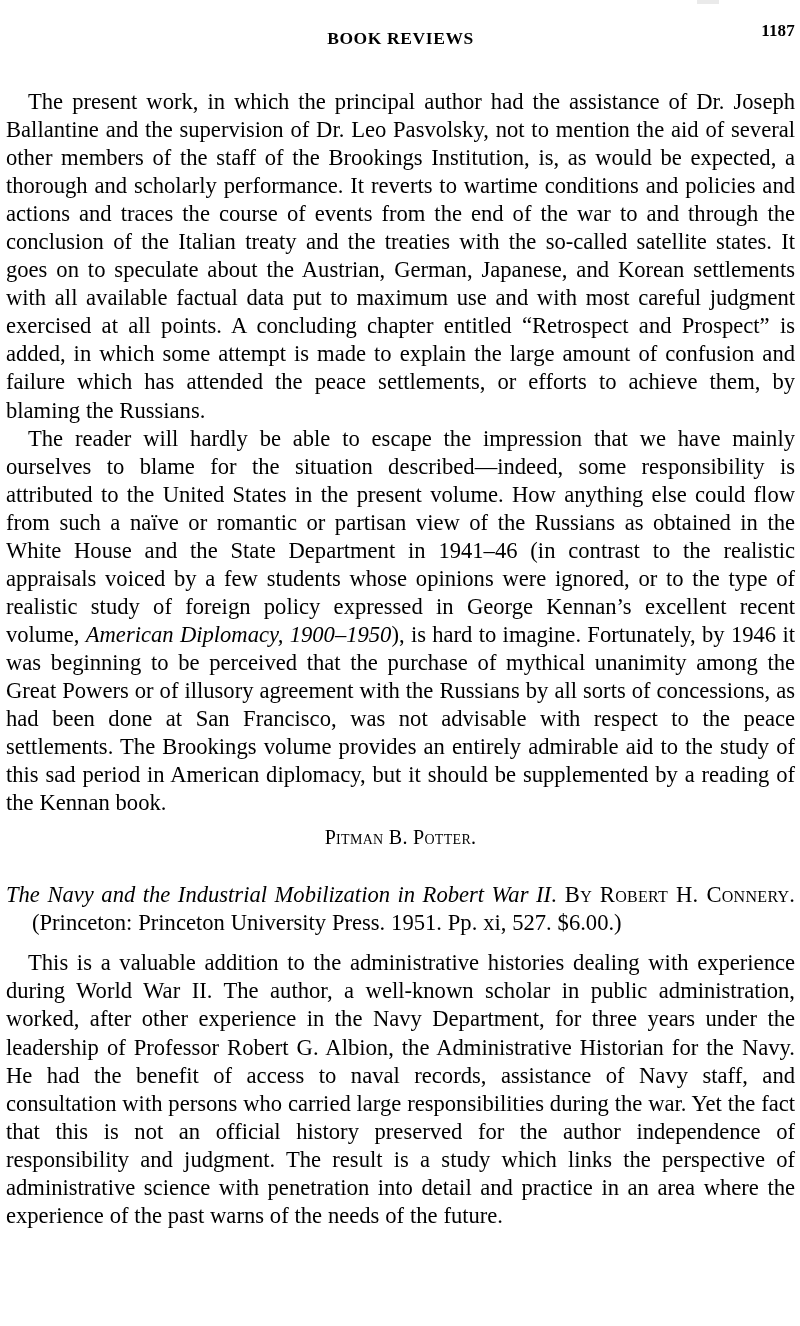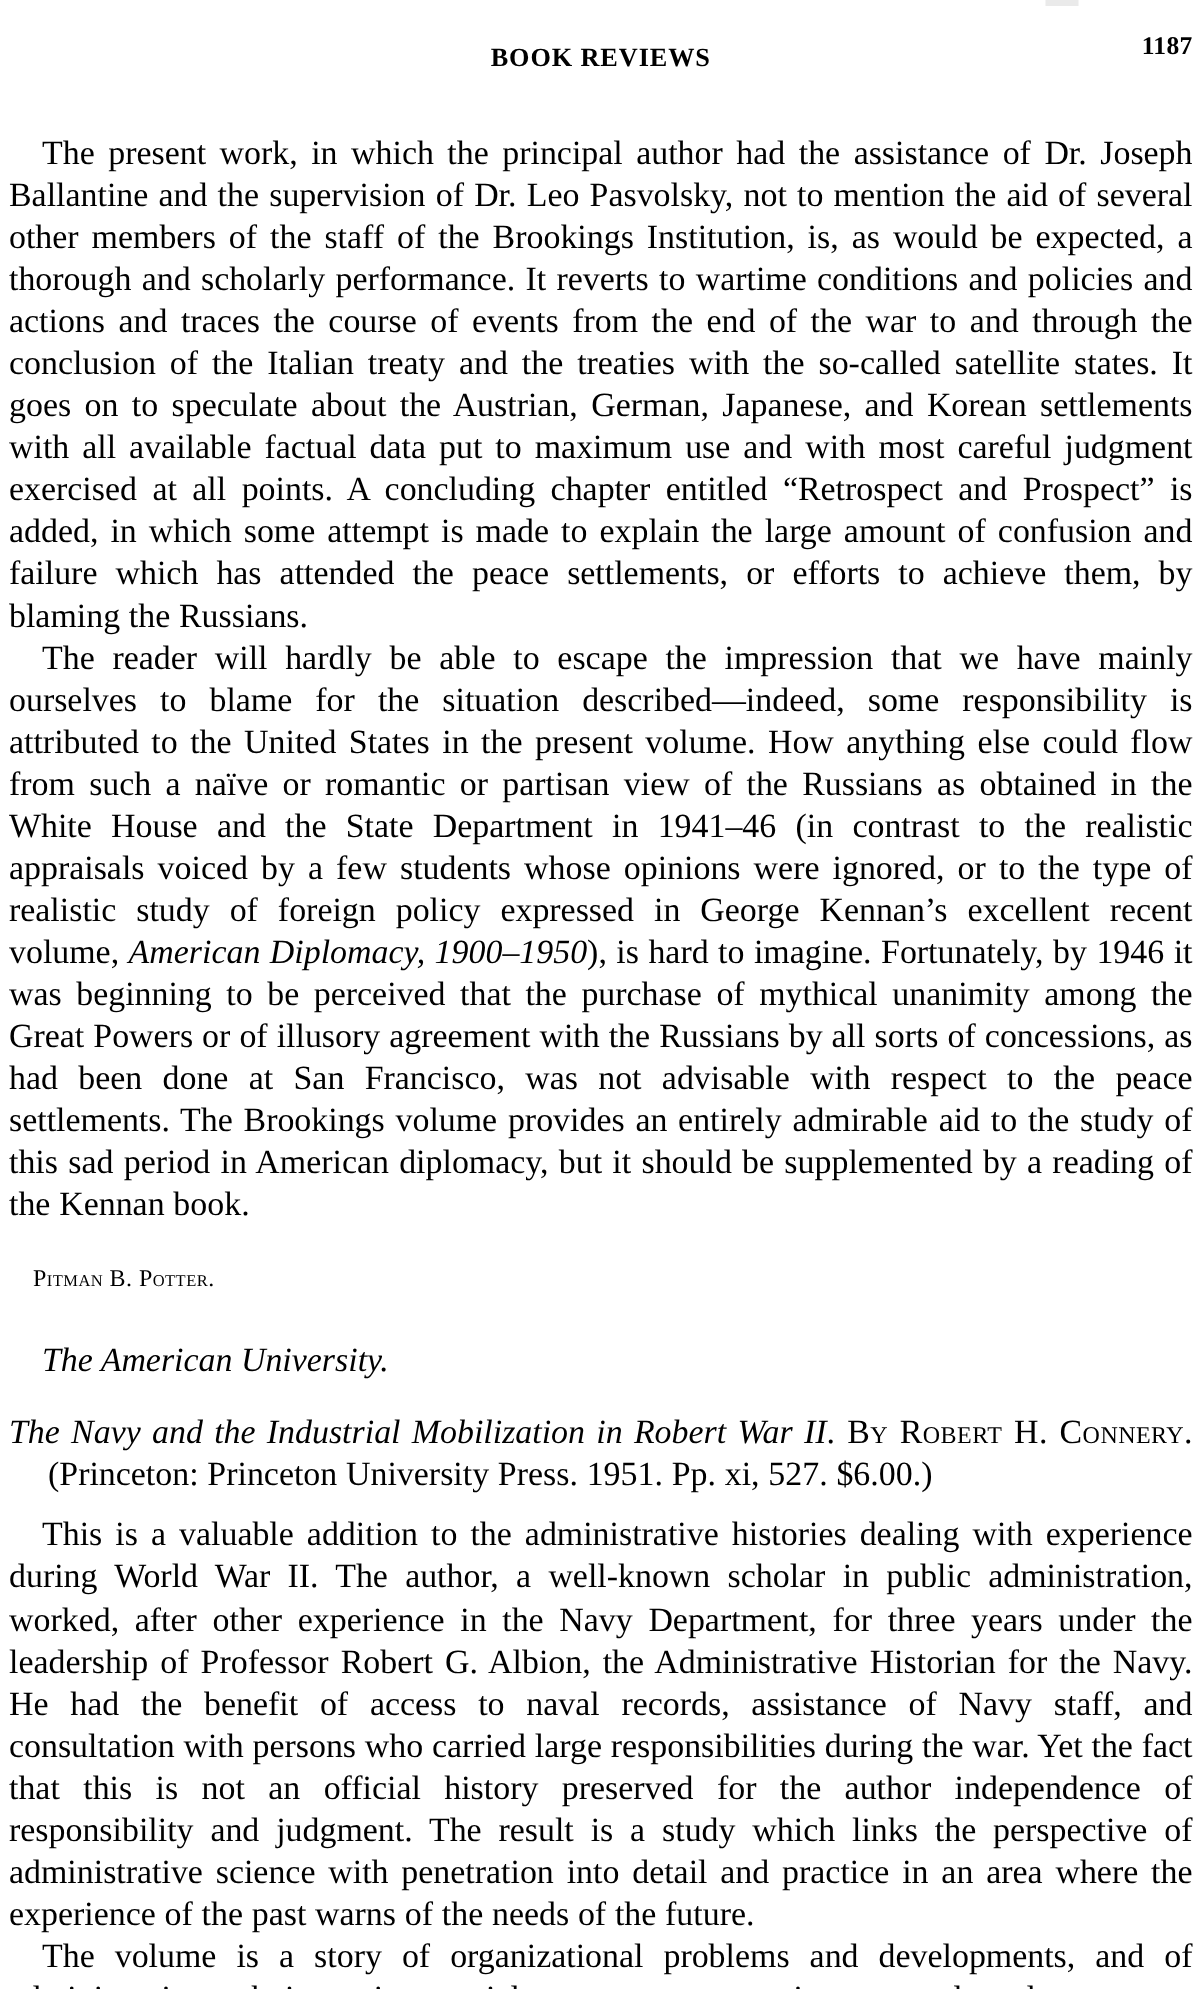--- a/index.html
+++ b/index.html
@@ -54,24 +54,24 @@
     margin: 0;
     font-size: 22.6px;
     line-height: 28.05px;
     text-align: justify;
     text-indent: 22px;
     text-justify: inter-word;
     word-spacing: 0.2px;
     hyphens: none;
   }
   .sig {
-    margin: 16px;
-    font-size: 16px;
+    margin: 0;
+    font-size: 20px;
     line-height: 28.05px;
-    text-align: left;
+    text-align: center;
     font-variant: small-caps;
     letter-spacing: 0.3px;
   }
   .affil {
     margin: 0;
     font-size: 22.6px;
     line-height: 28.05px;
     font-style: italic;
     text-indent: 22px;
   }
@@ -117,24 +117,22 @@
   <div class="column">
 
     <p class="body">The present work, in which the principal author had the assistance of Dr. Joseph Ballantine and the supervision of Dr. Leo Pasvolsky, not to mention the aid of several other members of the staff of the Brookings Institution, is, as would be expected, a thorough and scholarly performance. It reverts to wartime conditions and policies and actions and traces the course of events from the end of the war to and through the conclusion of the Italian treaty and the treaties with the so-called satellite states. It goes on to speculate about the Austrian, German, Japanese, and Korean settlements with all available factual data put to maximum use and with most careful judgment exercised at all points. A concluding chapter entitled “Retrospect and Prospect” is added, in which some attempt is made to explain the large amount of confusion and failure which has attended the peace settlements, or efforts to achieve them, by blaming the Russians.</p>
 
     <p class="body"><span>The reader will hardly be able to escape the impression that we have mainly ourselves to blame for the situation described—indeed, some responsibility is attributed to the United States in the present volume. How anything else could flow from such a naïve or romantic or partisan view of the Russians as obtained in the White House and the State Department in 1941–46 (in contrast to the realistic appraisals voiced by a few students whose opinions were ignored, or to the type of realistic study of foreign policy expressed in George Kennan’s excellent recent volume, </span><em class="ital">American Diplomacy, 1900–1950</em><span>), is hard to imagine. Fortunately, by 1946 it was beginning to be perceived that the purchase of mythical unanimity among the Great Powers or of illusory agreement with the Russians by all sorts of concessions, as had been done at San Francisco, was not advisable with respect to the peace settlements. The Brookings volume provides an entirely admirable aid to the study of this sad period in American diplomacy, but it should be supplemented by a reading of the Kennan book.</span></p>
 
     <div class="gap-sig"></div>
     <p class="sig">Pitman B. Potter.</p>
 
     <div class="gap-affil"></div>
-    <p class="affil">The American University.</p>
 
     <div class="gap-entry"></div>
     <p class="entry"><span class="bk-title">The Navy and the Industrial Mobilization in Robert War II</span><span class="sc">. By </span><span class="sc">Robert H. Connery</span><span>. (Princeton: Princeton University Press. 1951. Pp. xi, 527. $6.00.)</span></p>
 
     <div class="gap-after-entry"></div>
     <p class="body">This is a valuable addition to the administrative histories dealing with experience during World War II. The author, a well-known scholar in public administration, worked, after other experience in the Navy Department, for three years under the leadership of Professor Robert G. Albion, the Administrative Historian for the Navy. He had the benefit of access to naval records, assistance of Navy staff, and consultation with persons who carried large responsibilities during the war. Yet the fact that this is not an official history preserved for the author independence of responsibility and judgment. The result is a study which links the perspective of administrative science with penetration into detail and practice in an area where the experience of the past warns of the needs of the future.</p>
 
-    <p class="body">The volume is a story of organizational problems and developments, and of administrative techniques, in material procurement operations as conducted or</p>
 
   </div>
 </div>
 
 </body></html>

